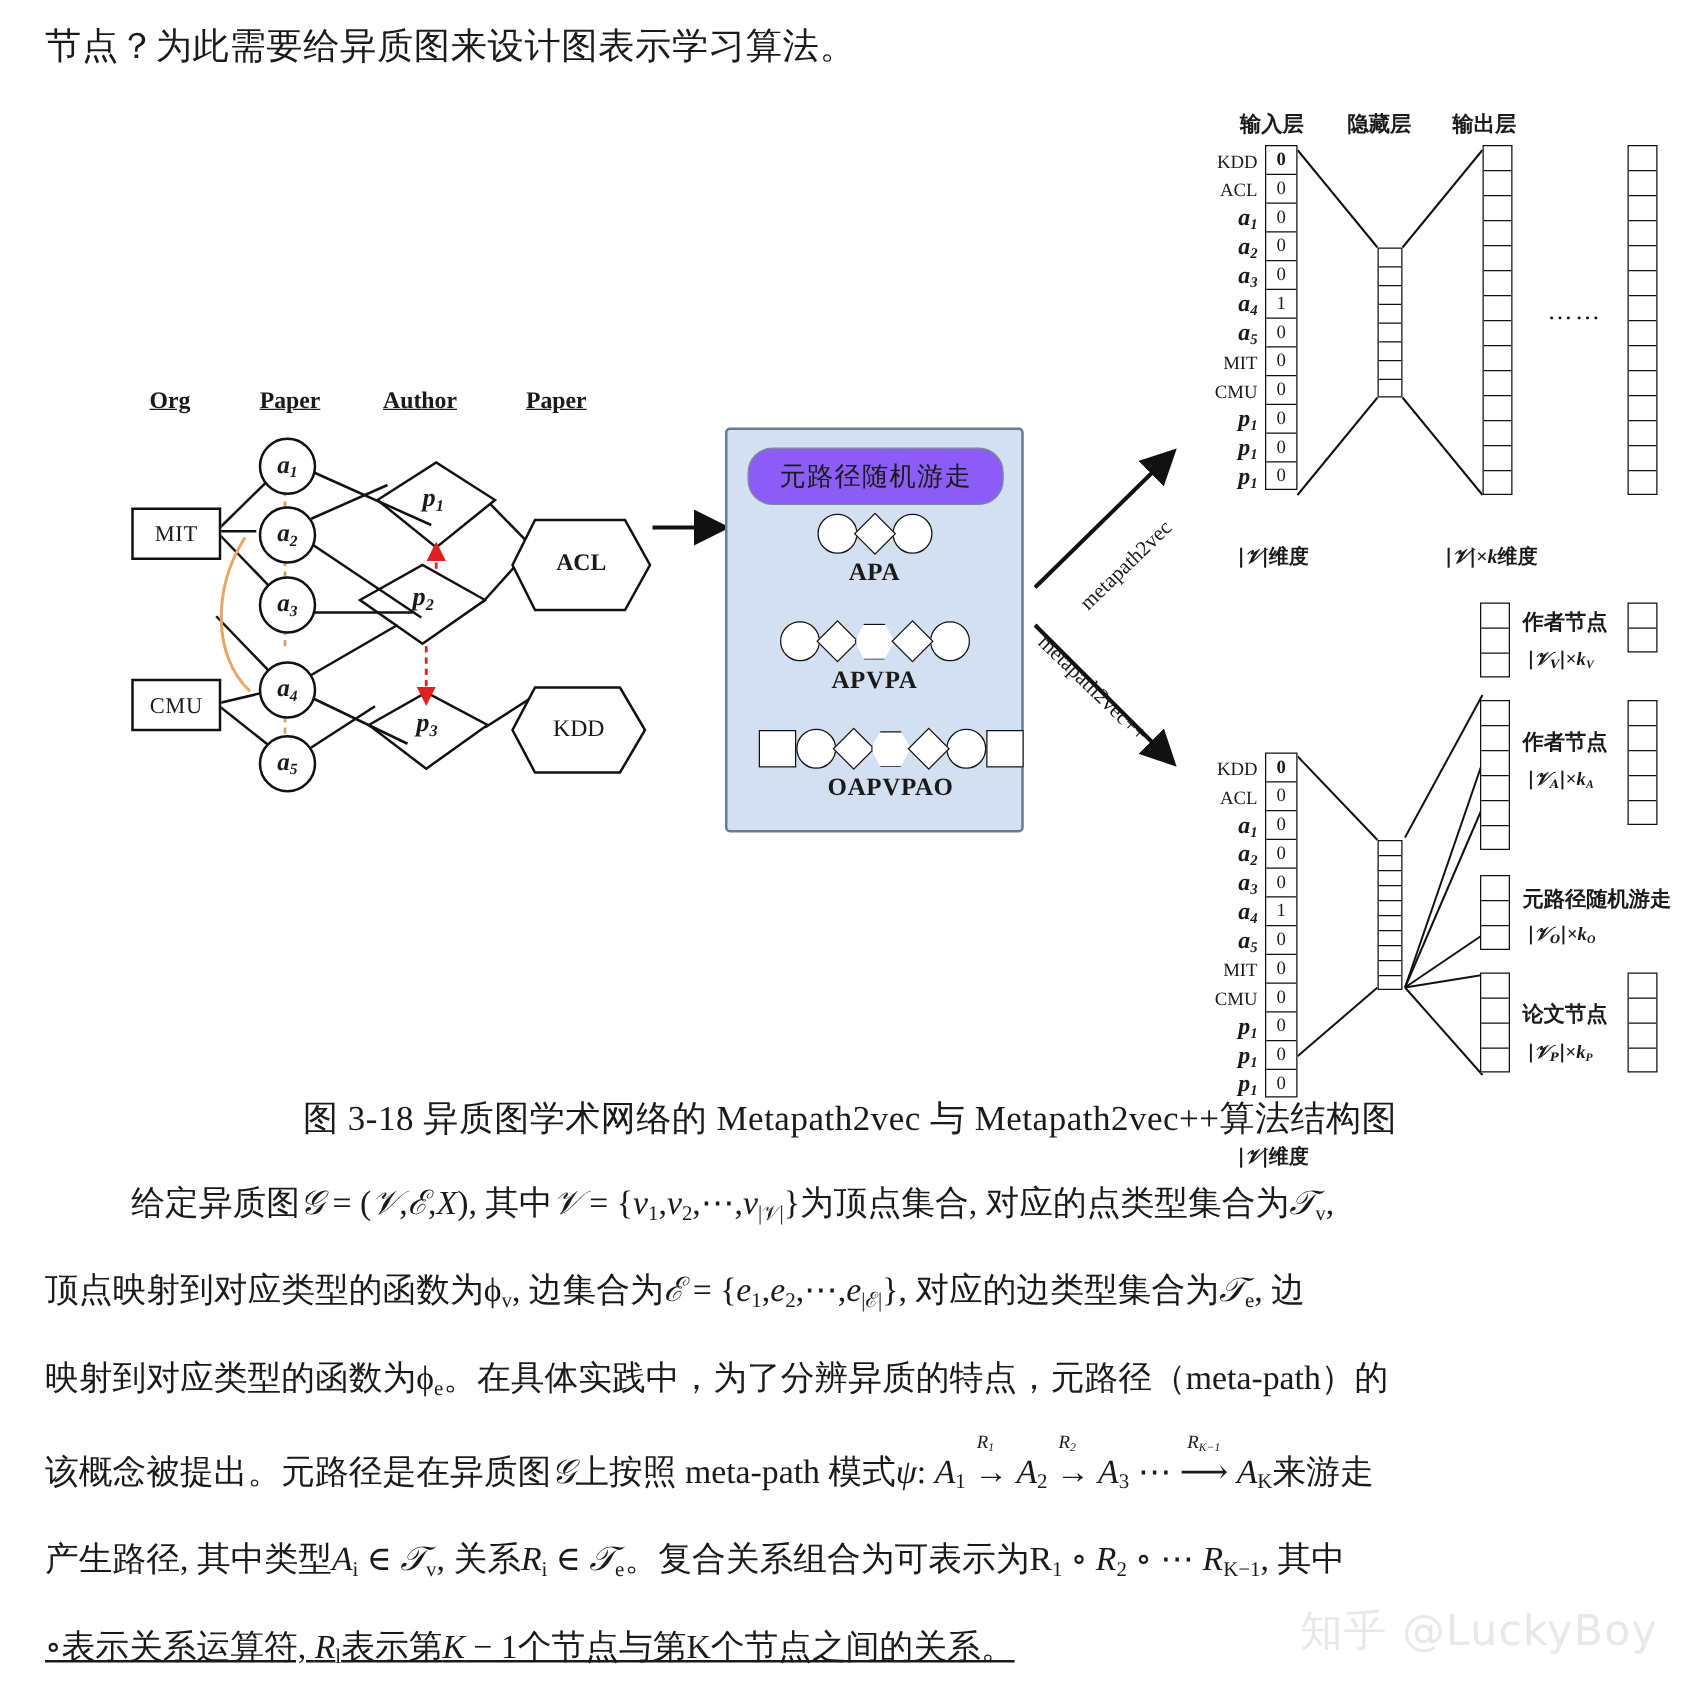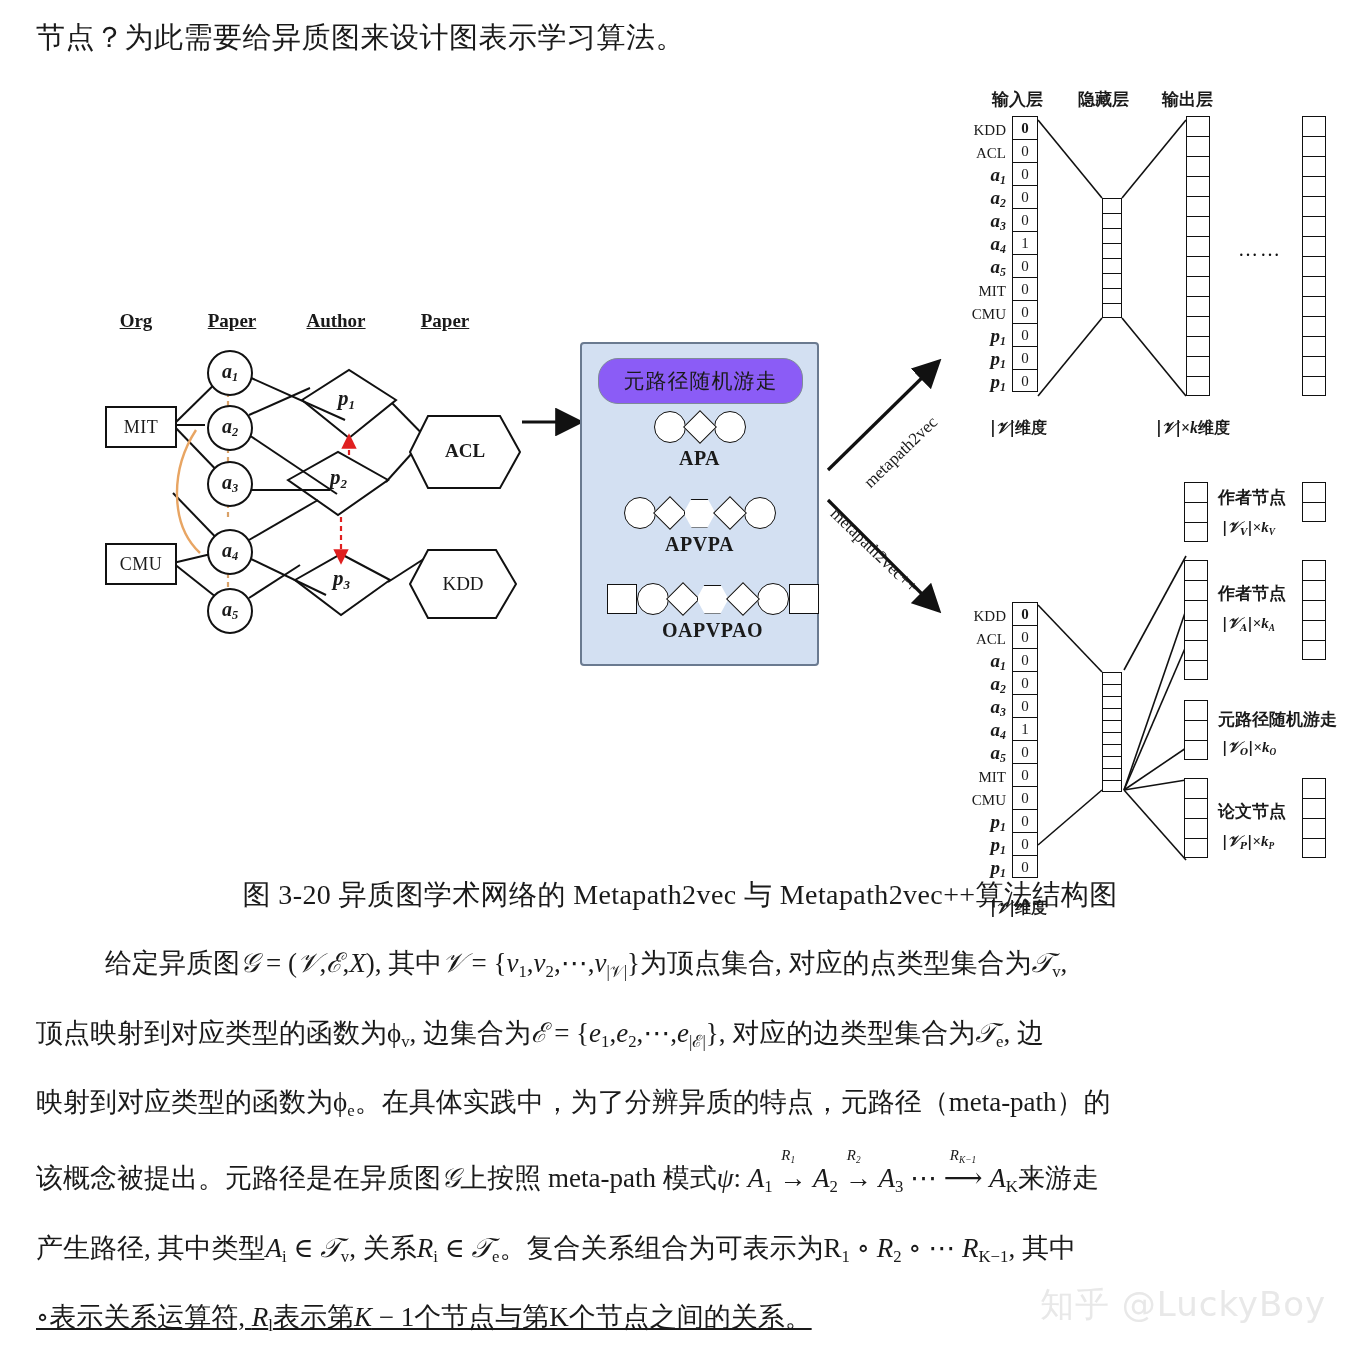--- a/index.html
+++ b/index.html
@@ -48,21 +48,21 @@
   .sh-square{width:28px;height:28px;border:1.6px solid #111;background:#fff;}
 
   
   .nn-head{font-weight:bold;font-size:17px;}
   .vec{position:absolute;border:1.4px solid #111;box-sizing:border-box;background:#fff;}
   .vcell{border-bottom:1.4px solid #111;box-sizing:border-box;display:flex;
      align-items:center;justify-content:center;font-size:15px;}
   .vcell:last-child{border-bottom:none;}
   .vlab{position:absolute;text-align:right;font-size:15px;}
   .vlab.it{font-style:italic;font-weight:bold;font-size:19px;}
-  .dimlab{position:absolute;font-size:16px;font-weight:bold;white-space:nowrap;}
+  .dimlab{position:absolute;font-size:16px;font-weight:bold;white-space:nowrap;margin-top:17px;}
   .typelab{position:absolute;font-weight:bold;font-size:17px;white-space:nowrap;}
   .typedim{position:absolute;font-weight:bold;font-size:15px;white-space:nowrap;}
   .dots{position:absolute;font-size:20px;letter-spacing:2px;color:#111;}
 
   .arrowlabel{position:absolute;font-size:17px;white-space:nowrap;transform-origin:0 0;}
 
   #watermark{left:1040px;top:1282px;font-size:34px;color:#e8e8e8;
      font-family:"DejaVu Sans",sans-serif;letter-spacing:1px;}
 </style>
 </head>
@@ -405,21 +405,21 @@
       <div class="vcell" style="height:20px;"></div>
       <div class="vcell" style="height:20px;"></div>
       <div class="vcell" style="height:20px;"></div>
       <div class="vcell" style="height:20px;"></div>
     </div>
 
     <div class="dimlab" style="left:40px;top:438px;"><span class="scr">|𝒱|</span>维度</div>
   </div>
 </div>
 
-<div class="abs" id="caption">图 3-20 异质图学术网络的 Metapath2vec 与 Metapath2vec++算法结构图</div>
+<div class="abs" id="caption">图 3-18 异质图学术网络的 Metapath2vec 与 Metapath2vec++算法结构图</div>
 
 <div class="abs para-line" style="left:105px;top:945px;">
   给定异质图<span class="scr">𝒢</span> = (<span class="scr">𝒱</span>,<span class="scr">ℰ</span>,<span class="ital">X</span>), 其中<span class="scr">𝒱</span> = {<span class="ital">v</span><sub>1</sub>,<span class="ital">v</span><sub>2</sub>,⋯,<span class="ital">v</span><sub>|𝒱|</sub>}为顶点集合, 对应的点类型集合为<span class="scr">𝒯</span><sub>v</sub>,
 </div>
 <div class="abs para-line" style="left:36px;top:1015px;">
   顶点映射到对应类型的函数为ϕ<sub>v</sub>, 边集合为<span class="scr">ℰ</span> = {<span class="ital">e</span><sub>1</sub>,<span class="ital">e</span><sub>2</sub>,⋯,<span class="ital">e</span><sub>|ℰ|</sub>}, 对应的边类型集合为<span class="scr">𝒯</span><sub>e</sub>, 边
 </div>
 <div class="abs para-line" style="left:36px;top:1085px;">
   映射到对应类型的函数为ϕ<sub>e</sub>。在具体实践中，为了分辨异质的特点，元路径（meta-path）的
 </div>

